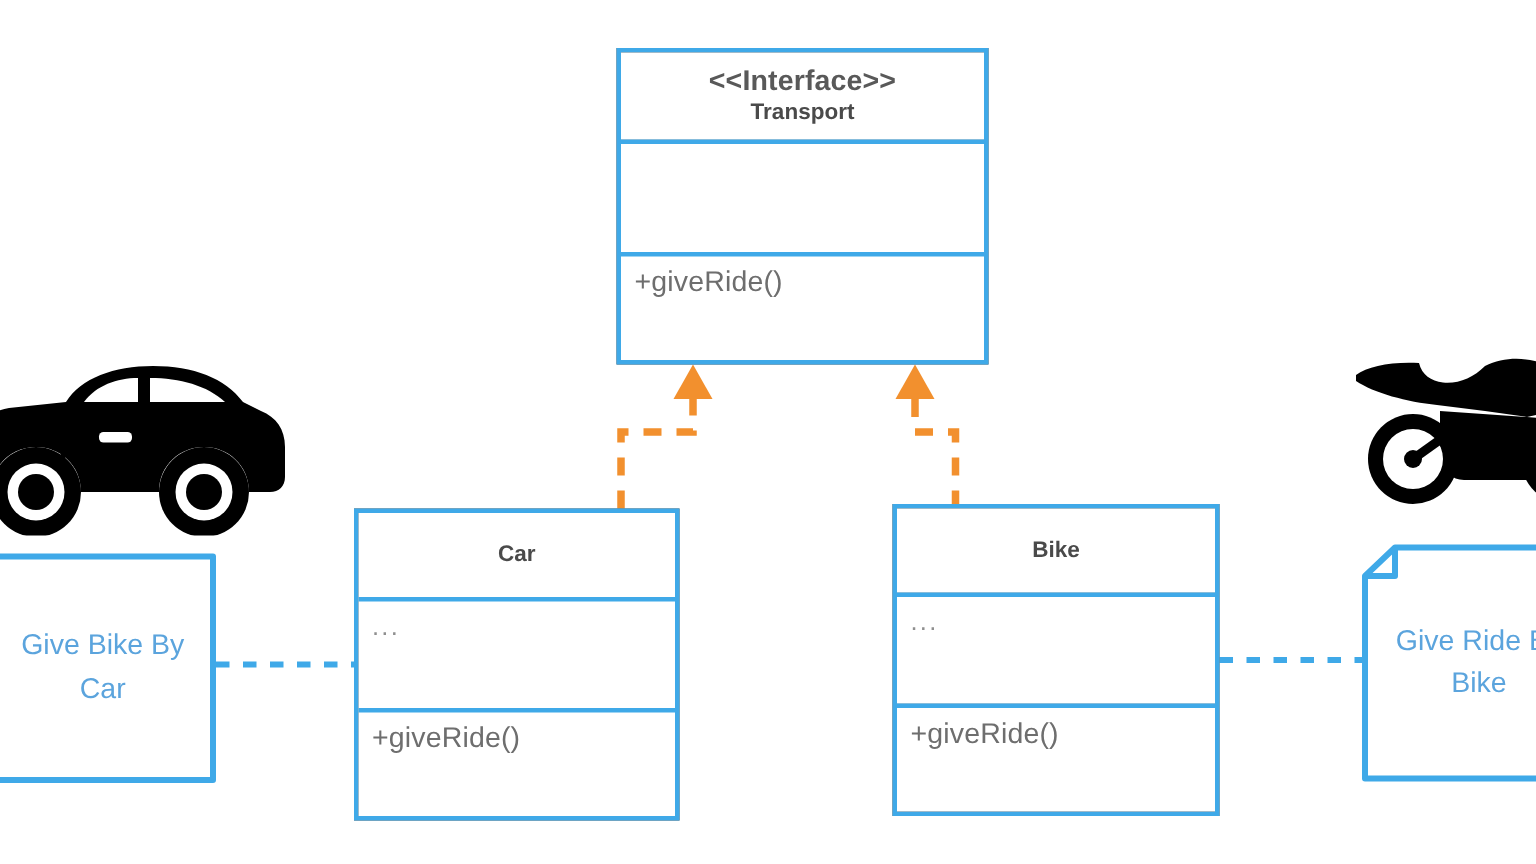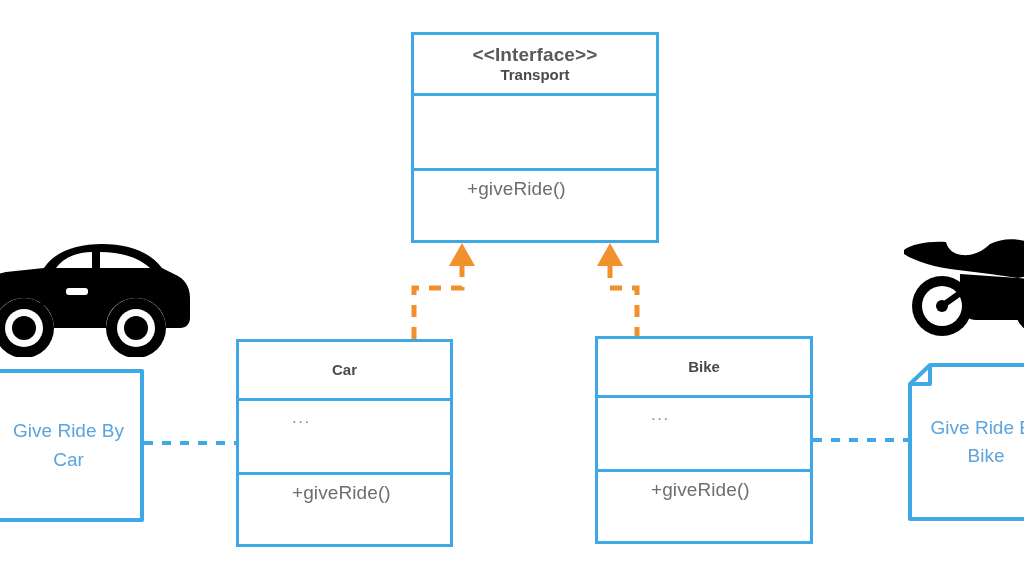--- a/index.html
+++ b/index.html
@@ -58,21 +58,20 @@
   .classname {
     font-size: 15px;
     font-weight: 700;
     color: #4a4a4a;
   }
   .member {
     font-size: 19px;
     color: #6e6e6e;
     padding: 7px 0 0 9px;
     letter-spacing: 0.1px;
-    margin-left: 44px;
   }
   .member.dots {
     font-size: 17px;
     color: #8f8f8f;
     letter-spacing: 1.5px;
   }
 
   
   .uml-note {
     position: absolute;
@@ -158,21 +157,21 @@
     <div class="uml-compartment" style="flex:1;">
       <div class="member">+giveRide()</div>
     </div>
   </div>
 
   <div class="uml-note" style="left:-30px; top:368px; width:175px; height:155px;">
     <svg width="175" height="155" viewBox="0 0 175 155">
       <path d="M 22 3 L 155 3 L 172 3 L 172 152 L 2 152 L 2 22 Z" fill="#ffffff" stroke="#3FA9E8" stroke-width="4" stroke-linejoin="round"></path>
       <path d="M 2 22 L 22 22 L 22 3" fill="none" stroke="#3FA9E8" stroke-width="4" stroke-linejoin="round"></path>
     </svg>
-    <span class="note-label" style="margin-left:22px;">Give Ride By
+    <span class="note-label" style="margin-left:22px;">Give Bike By
 Car</span>
   </div>
 
   <div class="uml-note" style="left:908px; top:362px; width:160px; height:160px;">
     <svg width="160" height="160" viewBox="0 0 160 160">
       <path d="M 22 3 L 158 3 L 158 157 L 2 157 L 2 22 Z" fill="#ffffff" stroke="#3FA9E8" stroke-width="4" stroke-linejoin="round"></path>
       <path d="M 2 22 L 22 22 L 22 3" fill="none" stroke="#3FA9E8" stroke-width="4" stroke-linejoin="round"></path>
     </svg>
     <span class="note-label" style="margin-right:4px;">Give Ride By
 Bike</span>

